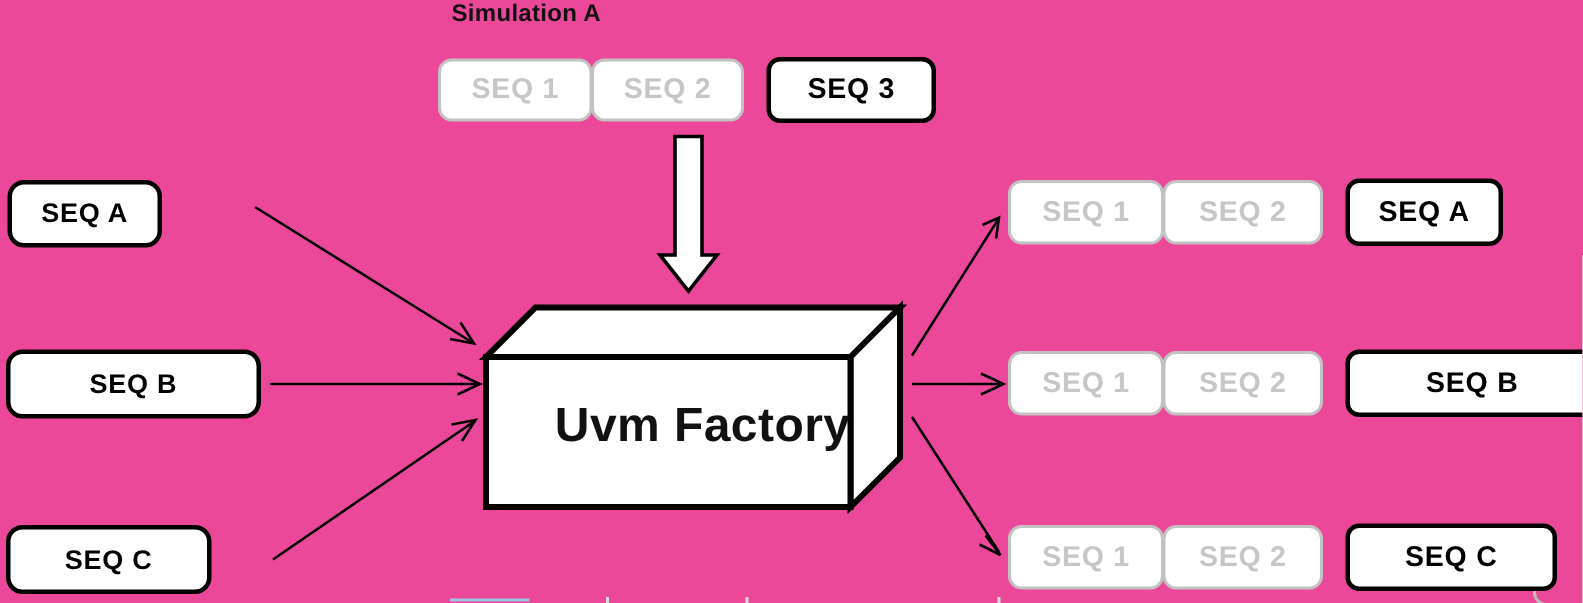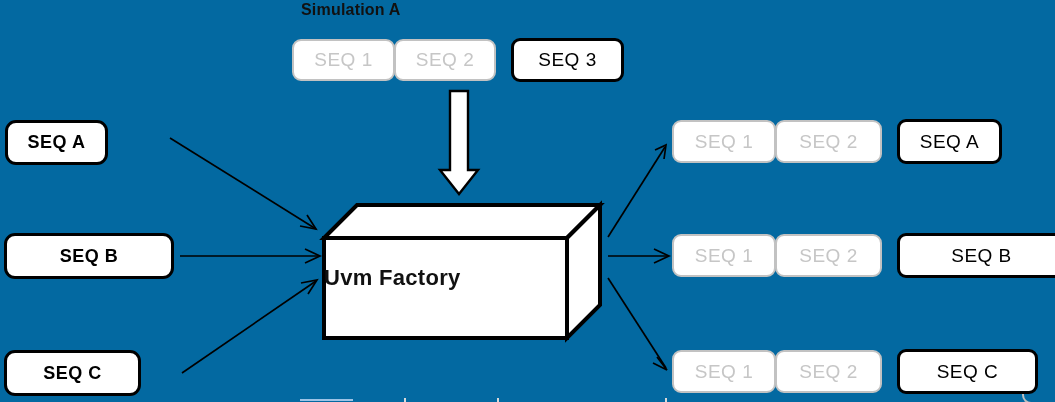--- a/index.html
+++ b/index.html
@@ -7,32 +7,32 @@
     padding: 0;
     background: #ffffff;
   }
   body {
     font-family: "Liberation Sans", sans-serif;
   }
   #canvas {
     position: relative;
     width: 1055px;
     height: 402px;
-    background: #0369a1;
+    background: #ec4899;
     overflow: hidden;
   }
   .seq-box {
     position: absolute;
     box-sizing: border-box;
     display: flex;
     align-items: center;
     justify-content: center;
     background: #ffffff;
     border-radius: 9px;
-    font-weight: normal;
+    font-weight: bold;
     letter-spacing: 0.5px;
     white-space: nowrap;
   }
   .seq-box.active {
     border: 3px solid #000000;
     color: #000000;
     z-index: 3;
     margin-left: 16px;
   }
   .seq-box.inactive {
@@ -61,22 +61,22 @@
     font-size: 16px;
     font-weight: bold;
     color: #111111;
     letter-spacing: 0.2px;
   }
   #factory-label {
     position: absolute;
     left: 324px;
     top: 265px;
     width: 243px;
-    text-align: left;
-    font-size: 22px;
+    text-align: right;
+    font-size: 32px;
     font-weight: bold;
     color: #111111;
     letter-spacing: 0.3px;
     z-index: 4;
     pointer-events: none;
   }
   svg.overlay {
     position: absolute;
     left: 0;
     top: 0;

